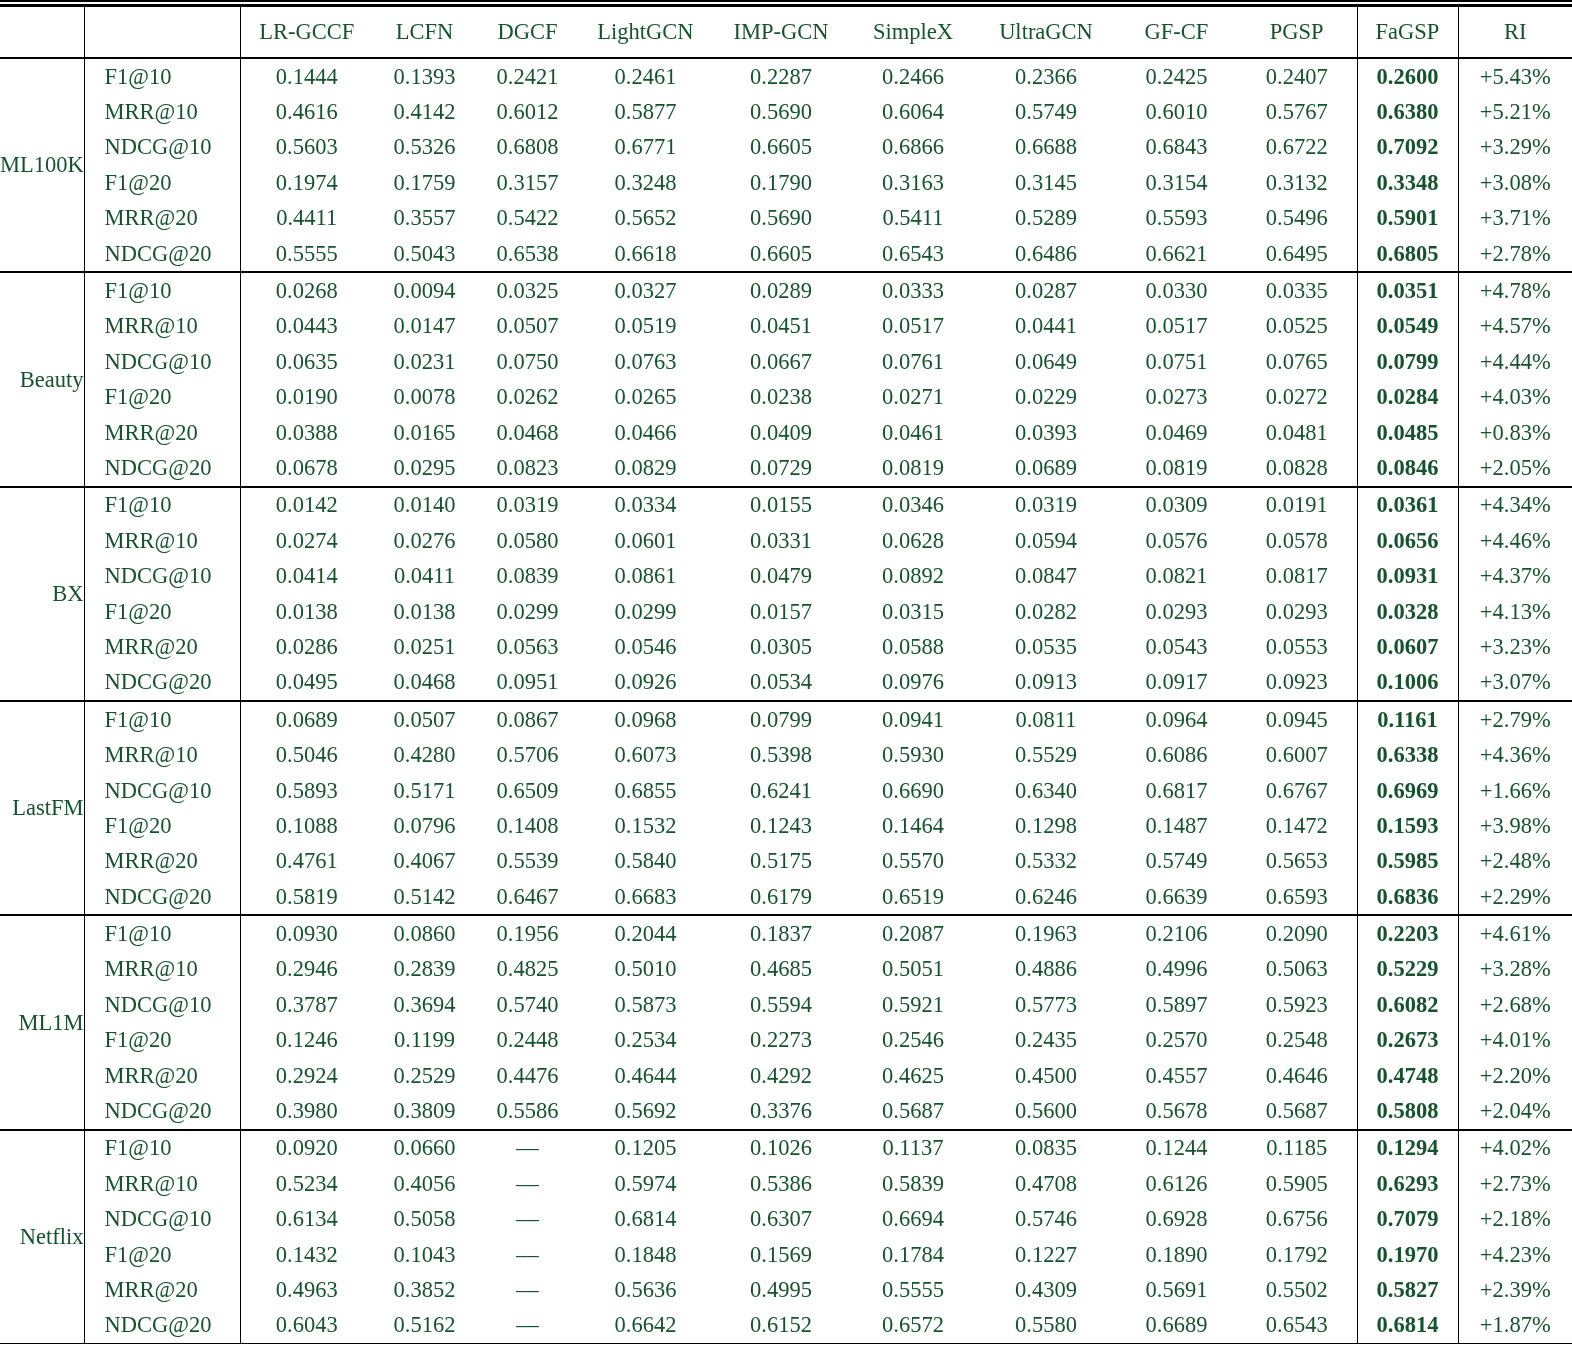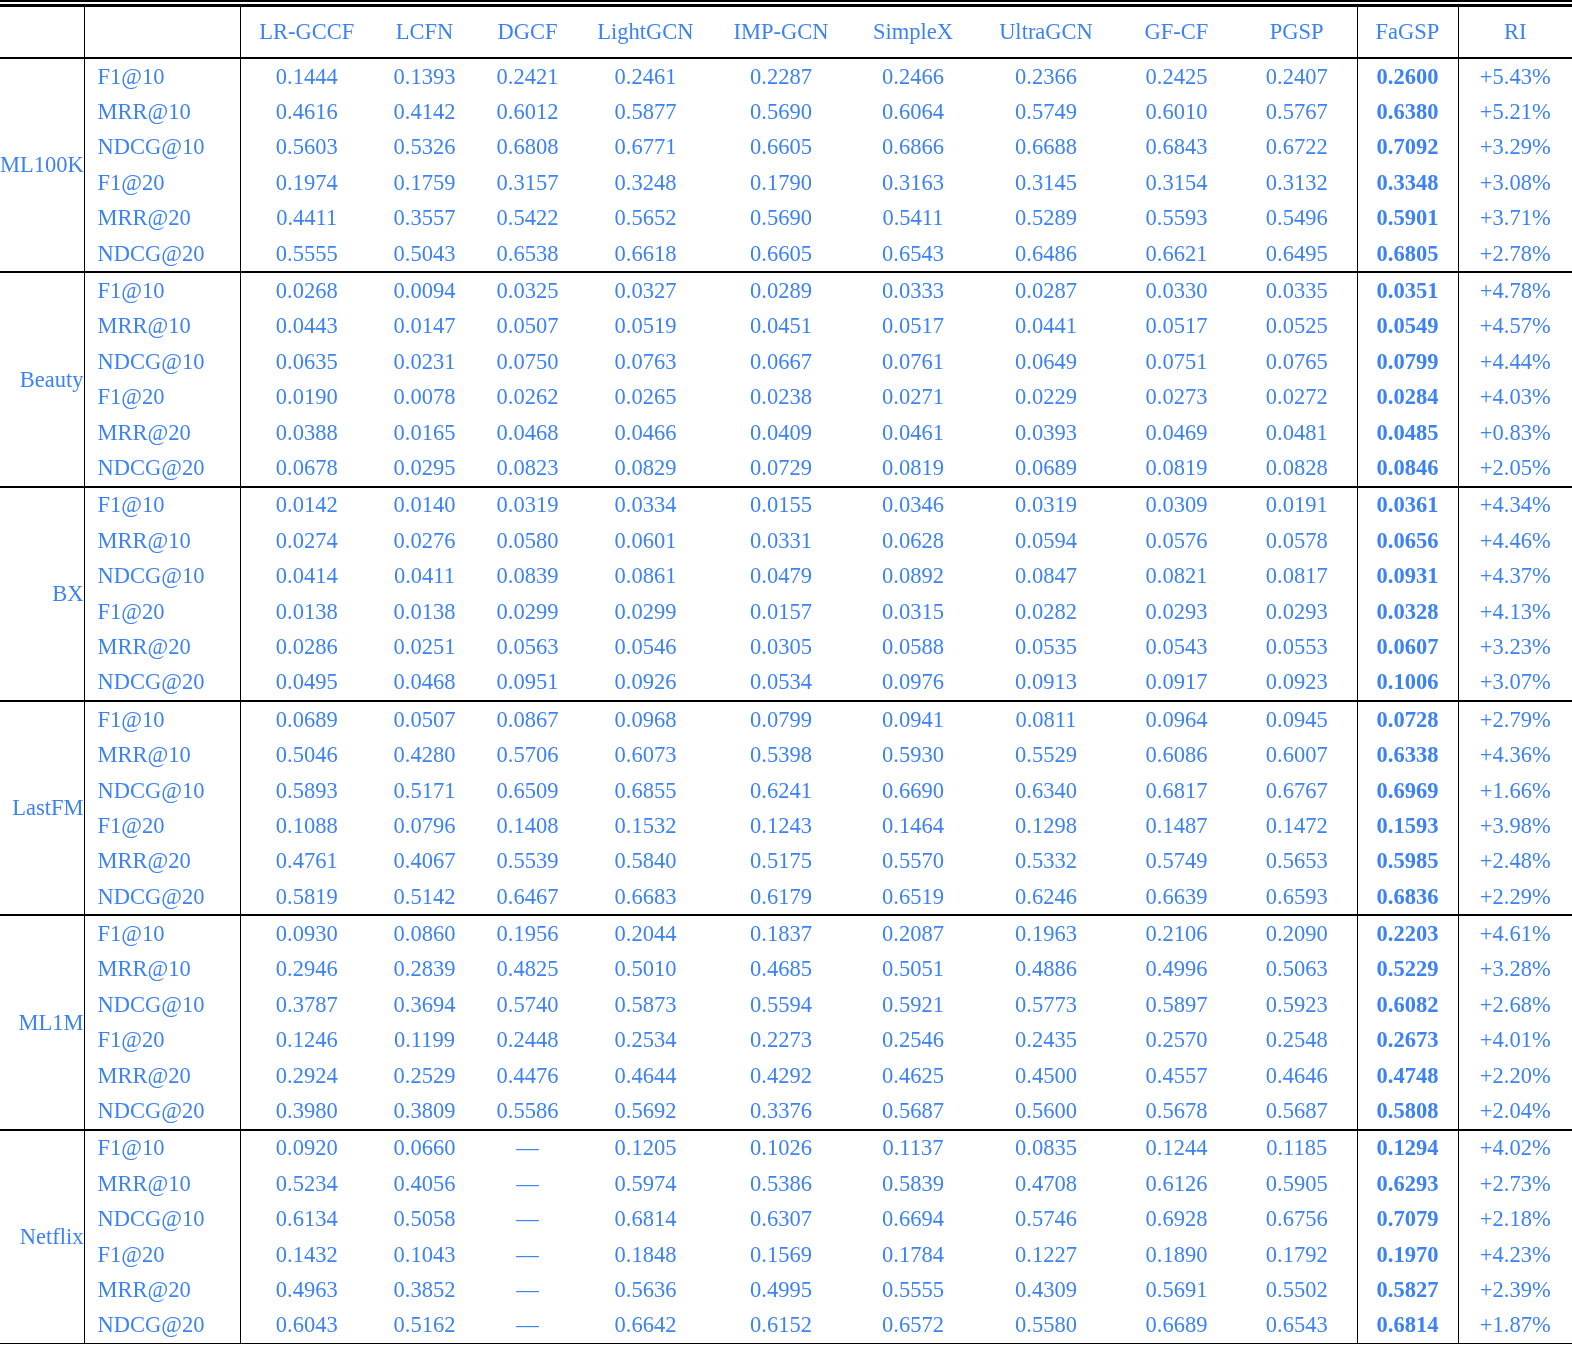--- a/index.html
+++ b/index.html
@@ -14,40 +14,40 @@
     border-bottom:3px solid #000;
     padding:2px 0;
   }
   table {
     width:1572px;
     border-collapse:collapse;
     table-layout:fixed;
     border-top:3px solid #000;
     border-bottom:1.5px solid #000;
     font-size:22.5px;
-    color:#3b82f6;
+    color:#14532d;
   }
   thead th {
     height:50px;
     font-weight:400;
     text-align:center;
     padding:0;
     white-space:nowrap;
   }
   thead { border-bottom:2px solid #000; }
   tbody { border-top:2px solid #000; }
   td {
     height:35.4px;
     text-align:center;
     padding:0;
     white-space:nowrap;
     vertical-align:middle;
   }
   .c-dataset { text-align:right; border-right:1.5px solid #000; }
-  .c-metric  { text-align:left; padding-left:13px; border-right:1.5px solid #000; }
+  .c-metric  { text-align:left; padding-left:20px; border-right:1.5px solid #000; }
   .c-fagsp   { border-left:1.5px solid #000; border-right:1.5px solid #000; font-weight:700; }
   th.c-dataset, th.c-metric { font-weight:400; }
   th.c-fagsp { font-weight:400; }
   .u {
     text-underline-offset:4px;
     text-decoration-thickness:1.5px;
   }
 </style>
 </head>
 <body>
@@ -354,21 +354,21 @@
             <td class="c-metric">F1@10</td>
             <td>0.0689</td>
             <td>0.0507</td>
             <td>0.0867</td>
             <td class="u">0.0968</td>
             <td>0.0799</td>
             <td>0.0941</td>
             <td>0.0811</td>
             <td>0.0964</td>
             <td>0.0945</td>
-            <td class="c-fagsp">0.0728</td>
+            <td class="c-fagsp">0.1161</td>
             <td>+2.79%</td>
           </tr>
           <tr>
             <td class="c-metric">MRR@10</td>
             <td>0.5046</td>
             <td>0.4280</td>
             <td>0.5706</td>
             <td>0.6073</td>
             <td>0.5398</td>
             <td>0.5930</td>

